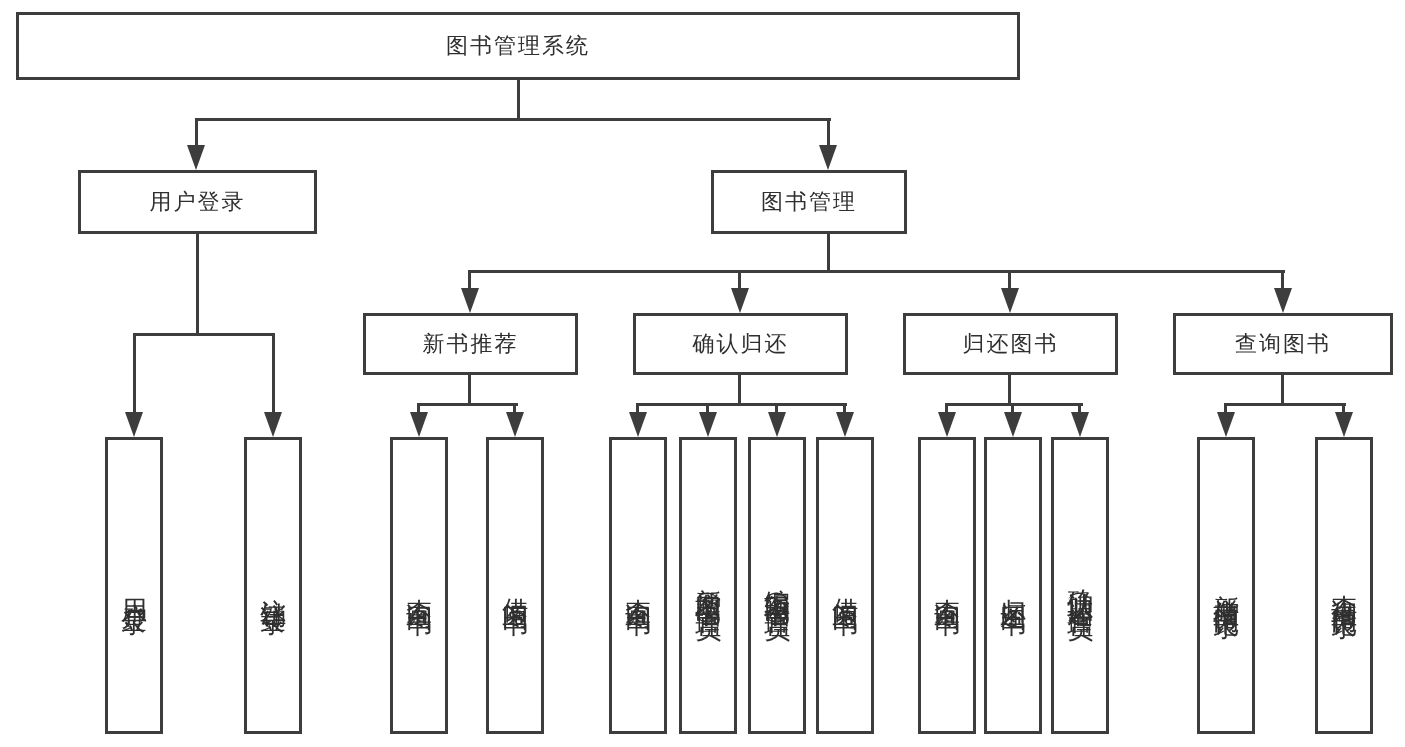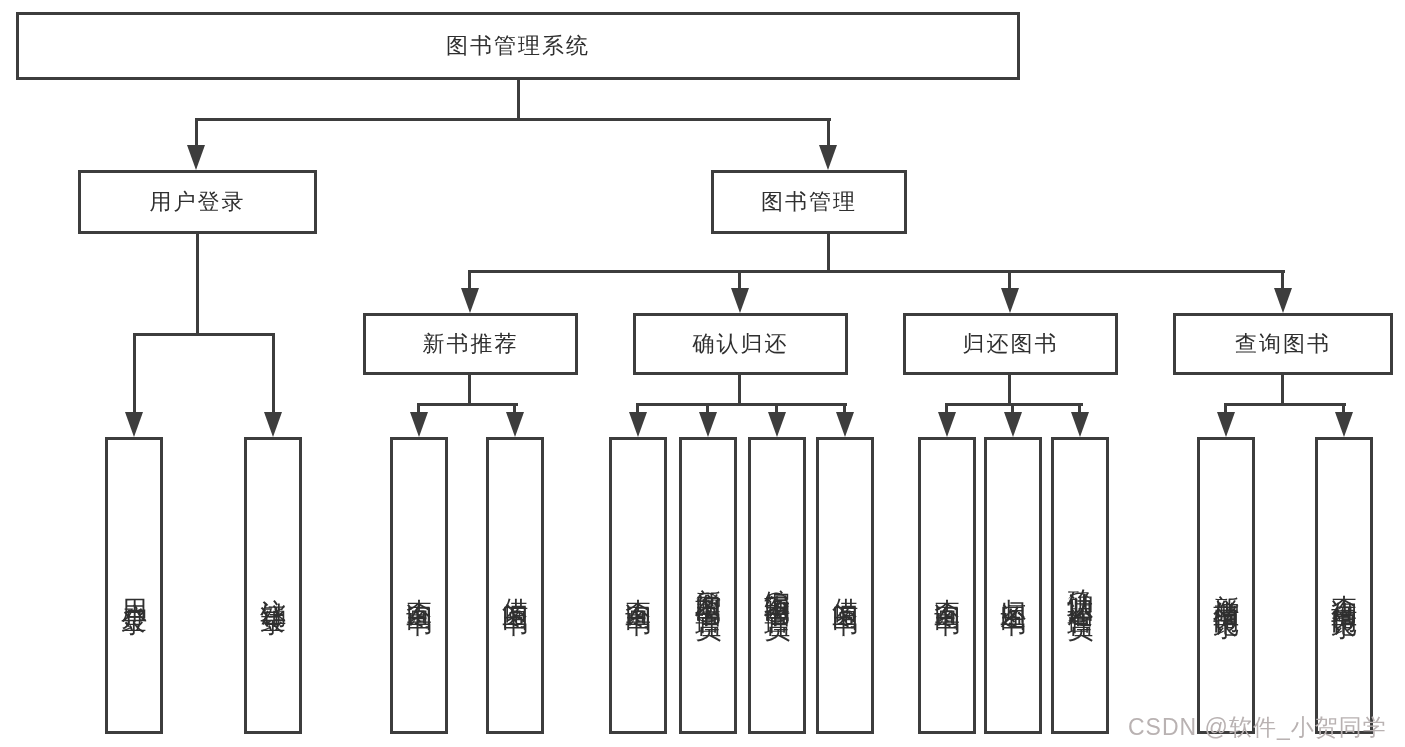--- a/index.html
+++ b/index.html
@@ -155,15 +155,14 @@
     <span class="vtext">确认归还（管理员）</span>
   </div>
 
   <div class="box leaf" style="left:1197px; top:437px; width:58px; height:297px;">
     <span class="vtext">新增借阅记录</span>
   </div>
   <div class="box leaf" style="left:1315px; top:437px; width:58px; height:297px;">
     <span class="vtext">查询借阅记录</span>
   </div>
 
-  <div class="watermark">CSDN @软件_小贺同学</div>
 
 </div>
 
 </body></html>

